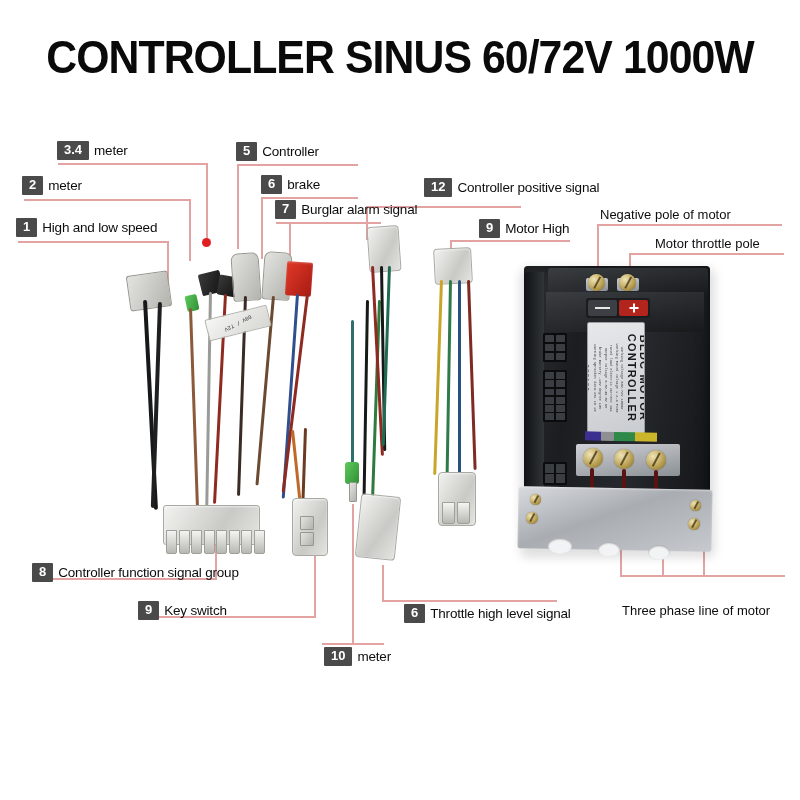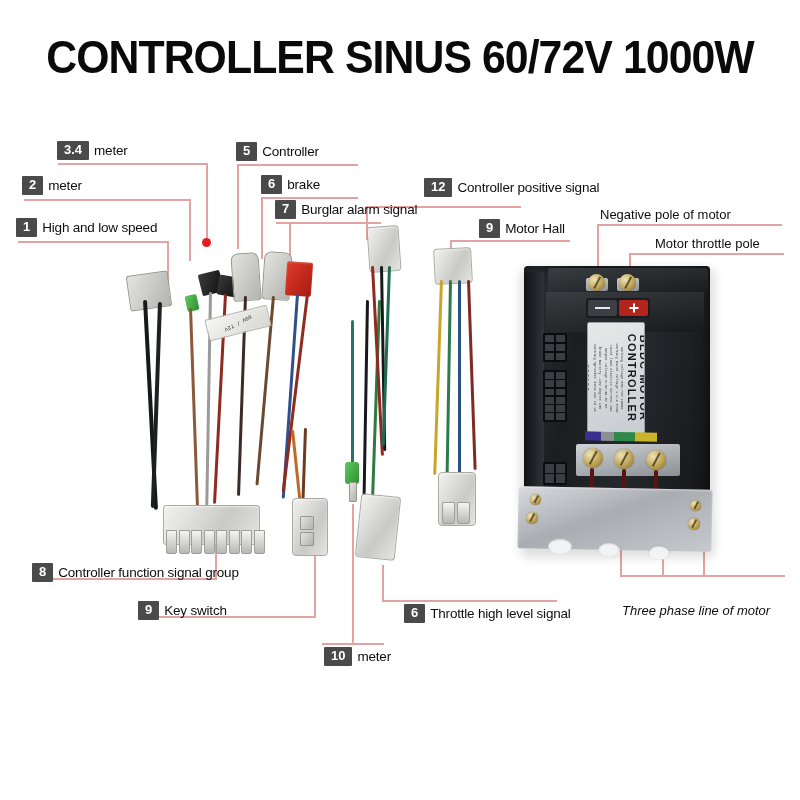--- a/index.html
+++ b/index.html
@@ -202,26 +202,26 @@
   <div class="callout" style="left:404px;top:604px;">
     <span class="badge">6</span>
     <span class="ctext">Throttle high level signal</span>
   </div>
   <div class="callout" style="left:424px;top:178px;">
     <span class="badge">12</span>
     <span class="ctext">Controller positive signal</span>
   </div>
   <div class="callout" style="left:479px;top:219px;">
     <span class="badge">9</span>
-    <span class="ctext">Motor Hall</span>
+    <span class="ctext">Motor High</span>
   </div>
 
   <div class="plain" style="left:600px;top:207px;">Negative pole of motor</div>
   <div class="plain" style="left:655px;top:236px;">Motor throttle pole</div>
-  <div class="plain" style="left:622px;top:603px;font-style:italic;">Three phase line of motor</div>
+  <div class="plain" style="left:622px;top:603px;">Three phase line of motor</div>
 
   <div class="cap-gray" style="left:128px;top:273px;width:40px;height:34px;transform:rotate(-8deg);"></div>
   <div class="wire" style="left:143px;top:300px;width:3.5px;height:210px;background:#17181a;transform:rotate(-3deg);"></div>
   <div class="wire" style="left:158px;top:302px;width:3.5px;height:206px;background:#1d1f21;transform:rotate(2deg);"></div>
 
   <div class="cap-green" style="left:186px;top:295px;width:12px;height:16px;transform:rotate(-12deg);"></div>
   <div class="wire" style="left:189px;top:308px;width:3px;height:200px;background:#8a5a3a;transform:rotate(-2deg);"></div>
 
   <div class="cap-black" style="left:200px;top:272px;width:22px;height:22px;transform:rotate(-14deg);"></div>
   <div class="cap-black" style="left:218px;top:276px;width:20px;height:20px;transform:rotate(10deg);"></div>

